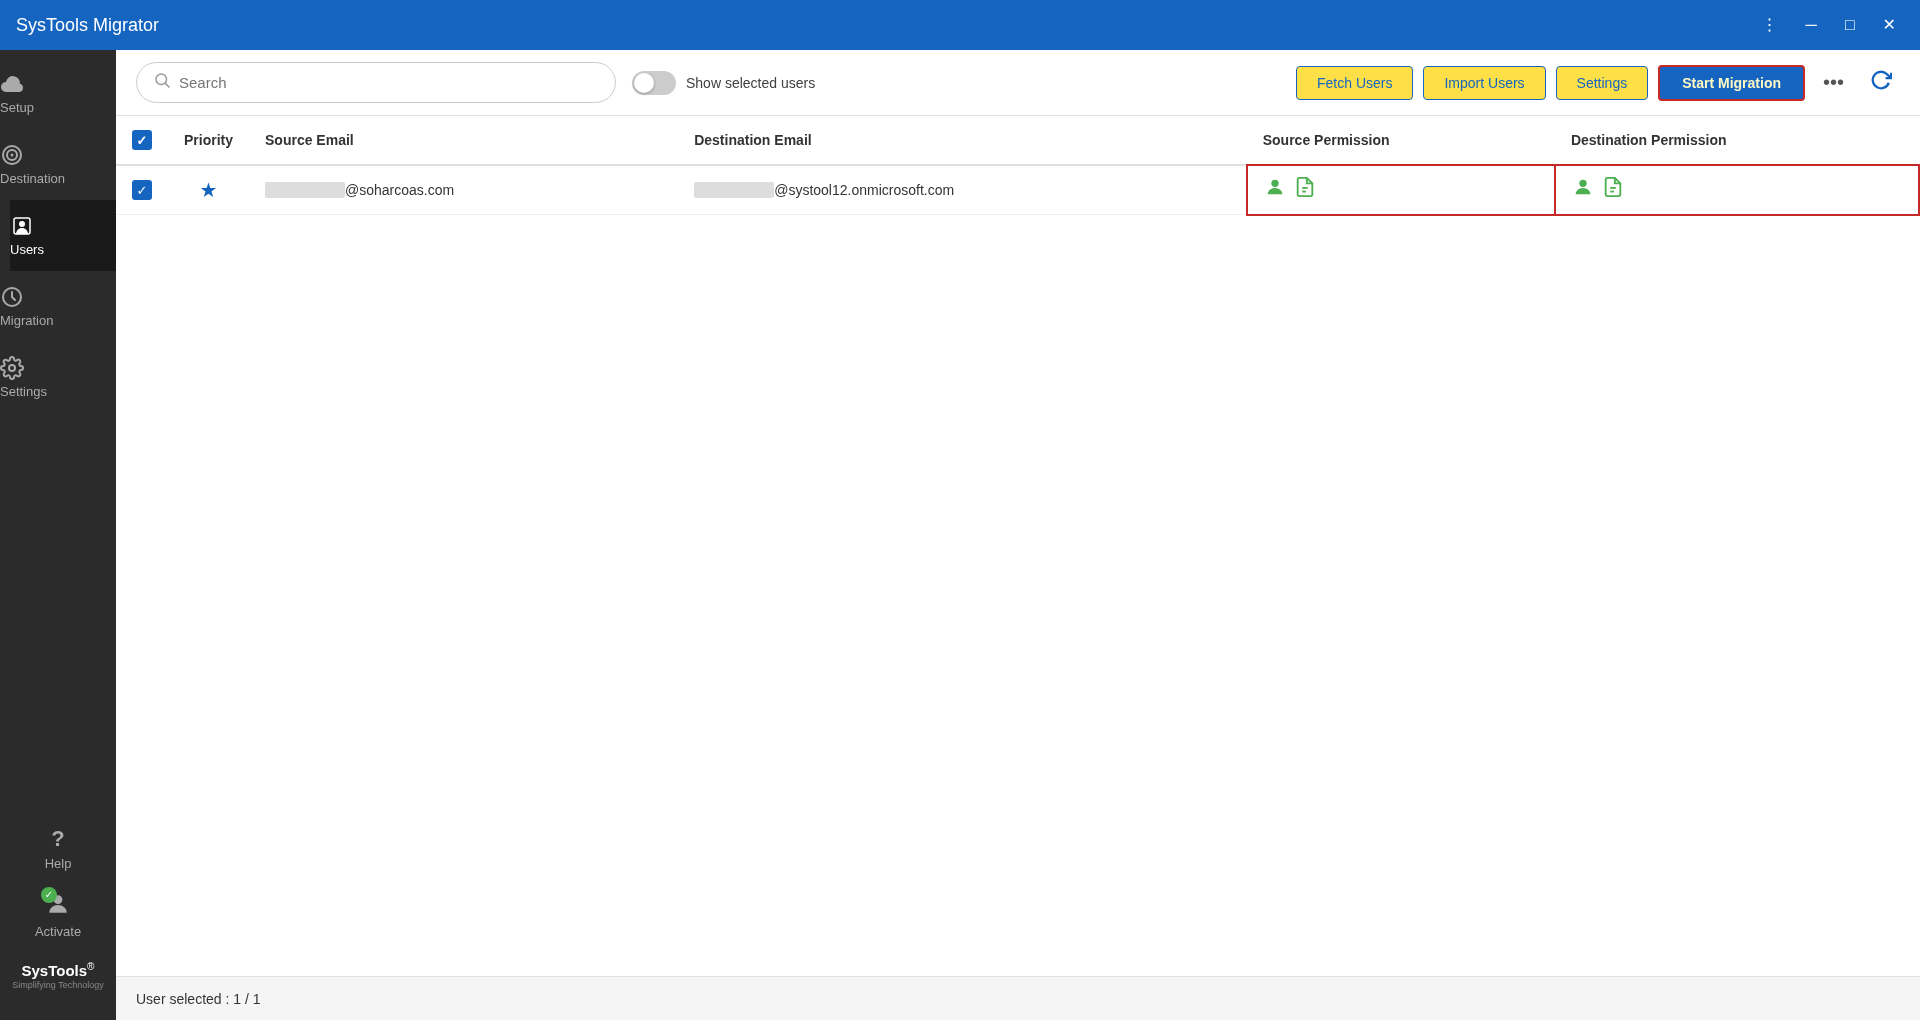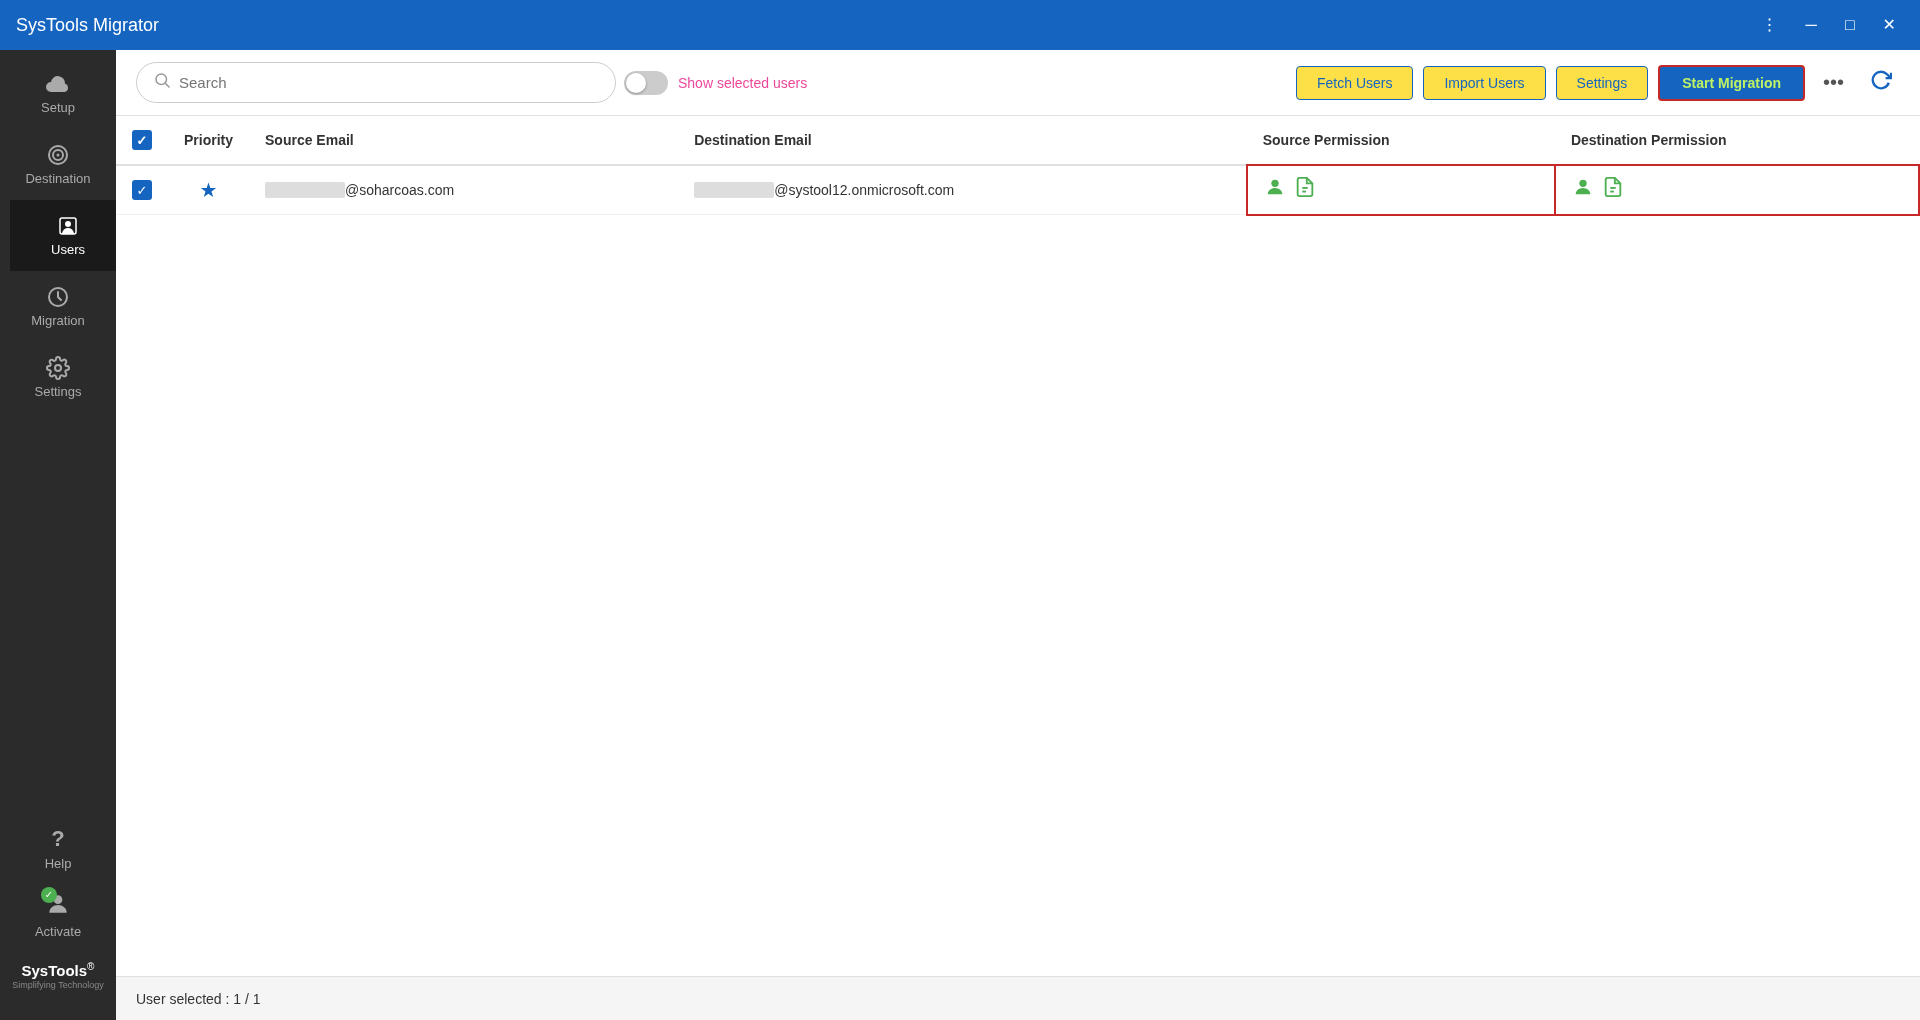--- a/index.html
+++ b/index.html
@@ -47,21 +47,21 @@
       background: #2b2b2b;
       display: flex;
       flex-direction: column;
       align-items: center;
       padding: 10px 0;
       flex-shrink: 0;
     }
     .sidebar-item {
       display: flex;
       flex-direction: column;
-      align-items: center;
+      align-items: flex-start;
       padding: 14px 0;
       width: 100%;
       cursor: pointer;
       color: #aaa;
       font-size: 13px;
       gap: 4px;
     }
     .sidebar-item.active { background: #1a1a1a; color: white; margin-left: 20px; }
     .sidebar-item .icon {
       font-size: 22px;
@@ -131,21 +131,21 @@
       flex-direction: column;
       background: white;
       overflow: hidden;
     }
 
     
     .toolbar {
       display: flex;
       align-items: center;
       padding: 12px 20px;
-      gap: 8px;
+      gap: 16px;
       border-bottom: 1px solid #e0e0e0;
       flex-shrink: 0;
     }
     .search-box {
       display: flex;
       align-items: center;
       border: 1.5px solid #ccc;
       border-radius: 30px;
       padding: 8px 16px;
       gap: 8px;
@@ -180,41 +180,41 @@
       background: white;
       border-radius: 50%;
       position: absolute;
       top: 2px;
       left: 2px;
       transition: left 0.2s;
       box-shadow: 0 1px 3px rgba(0,0,0,0.3);
     }
     .toggle-label {
       font-size: 14px;
-      color: #ec4899;
+      color: #404040;
     }
     .toolbar-actions {
       display: flex;
       align-items: center;
       gap: 10px;
     }
     .btn-outline {
       padding: 8px 20px;
       border: 1.5px solid #1565c0;
       color: #1565c0;
       background: #fde047;
       border-radius: 4px;
       font-size: 14px;
       cursor: pointer;
       font-weight: 400;
     }
     .btn-primary {
       padding: 8px 22px;
       border: 2px solid #c62828;
-      color: #bef264;
+      color: #fef9c3;
       background: #1565c0;
       border-radius: 4px;
       font-size: 14px;
       cursor: pointer;
       font-weight: 600;
     }
     .more-btn {
       background: none;
       border: none;
       font-size: 20px;

